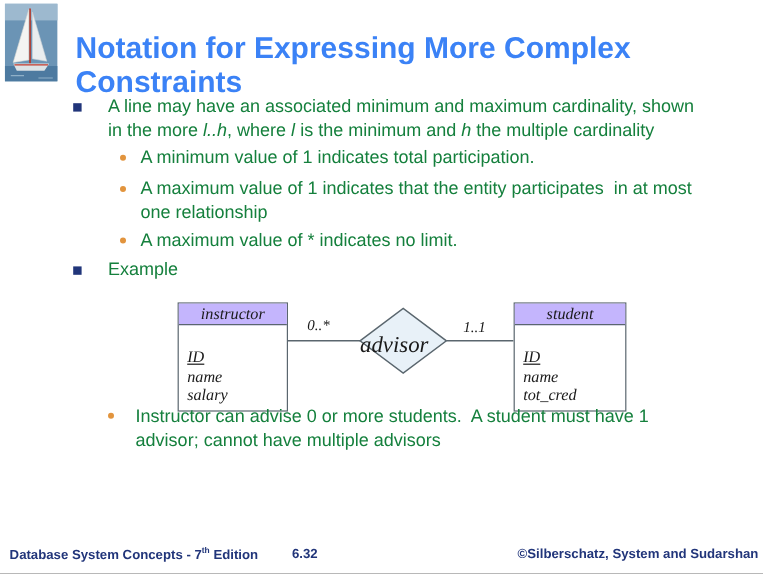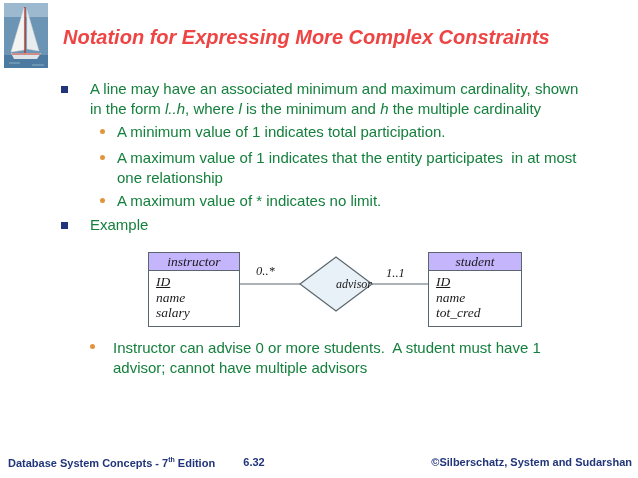--- a/index.html
+++ b/index.html
@@ -7,24 +7,23 @@
     position:relative;
     width:638px;height:478px;
     background:#ffffff;
     overflow:hidden;
     font-family:"Liberation Sans", sans-serif;
     color:#111;
   }
   .logo{position:absolute;left:4px;top:3px;width:44px;height:65px;}
   .title{
     position:absolute;left:63px;top:26px;width:572px;margin:0;
-    font-size:20px;font-weight:bold;color:#ef4444;
+    font-size:25px;font-weight:bold;color:#3b82f6;
     font-family:"Liberation Sans", sans-serif;
     letter-spacing:0px;
-    font-style:italic;
   }
   .t{
     position:absolute;
     font-size:15px;line-height:20px;color:#15803d;
     white-space:pre;
   }
   .it{font-style:italic;}
   .sq{
     position:absolute;width:7px;height:7px;background:#21357a;
   }
@@ -34,30 +33,30 @@
   
   .overlay{position:absolute;left:0;top:0;width:638px;height:478px;pointer-events:none;}
   .entity{
     position:absolute;background:#fff;border:1px solid #5a666e;
     font-family:"Liberation Serif", serif;font-style:italic;color:#1a1a1a;
   }
   .ehead{
     background:#c4b5fd;border-bottom:1px solid #5a666e;
     height:17px;line-height:17px;text-align:center;font-size:13.5px;
   }
-  .ebody{padding:3px 7px 5px 7px;font-size:13.5px;line-height:15.5px;}
+  .ebody{padding:19px 7px 5px 7px;font-size:13.5px;line-height:15.5px;}
   .attr{white-space:pre;}
   .u{text-decoration:underline;}
   .dlabel{
     position:absolute;font-family:"Liberation Serif", serif;font-style:italic;
     font-size:12.5px;color:#1a1a1a;
   }
   .advisor-label{
-    position:absolute;left:300px;top:277px;width:72px;text-align:right;
-    font-family:"Liberation Serif", serif;font-style:italic;font-size:12px;color:#1a1a1a;
+    position:absolute;left:300px;top:277px;width:72px;text-align:left;
+    font-family:"Liberation Serif", serif;font-style:italic;font-size:19px;color:#1a1a1a;
   }
   .footer{
     position:absolute;bottom:8px;left:0;width:638px;height:14px;
     font-size:11px;font-weight:bold;color:#21357a;
   }
   .f-left{position:absolute;left:8px;top:0;}
   .f-center{position:absolute;left:0;width:508px;text-align:center;top:0;}
   .f-right{position:absolute;right:6px;top:0;}
   sup{font-size:7px;}
 </style>
@@ -78,21 +77,21 @@
       <line x1="8" y1="51" x2="36" y2="51" stroke="#c0392b" stroke-width="1"></line>
       <line x1="5" y1="60" x2="16" y2="60" stroke="#8fb0c8" stroke-width="1"></line>
       <line x1="28" y1="62" x2="40" y2="62" stroke="#8fb0c8" stroke-width="1"></line>
     </svg>
   </div>
 
   <h1 class="title">Notation for Expressing More Complex Constraints</h1>
 
   <div class="sq" style="left:61px;top:86px"></div>
   <div class="t" style="left:90px;top:79px">A line may have an associated minimum and maximum cardinality, shown</div>
-  <div class="t" style="left:90px;top:99px"><span>in the form </span><span class="it">l..h</span><span>, where </span><span class="it">l</span><span> is the minimum and </span><span class="it">h</span><span> the multiple cardinality</span></div>
+  <div class="t" style="left:90px;top:99px"><span>in the more </span><span class="it">l..h</span><span>, where </span><span class="it">l</span><span> is the minimum and </span><span class="it">h</span><span> the multiple cardinality</span></div>
 
   <div class="dot" style="left:100px;top:129px"></div>
   <div class="t" style="left:117px;top:122px">A minimum value of 1 indicates total participation.</div>
 
   <div class="dot" style="left:100px;top:155px"></div>
   <div class="t" style="left:117px;top:148px">A maximum value of 1 indicates that the entity participates  in at most</div>
   <div class="t" style="left:117px;top:168px">one relationship</div>
 
   <div class="dot" style="left:100px;top:198px"></div>
   <div class="t" style="left:117px;top:191px">A maximum value of * indicates no limit.</div>

